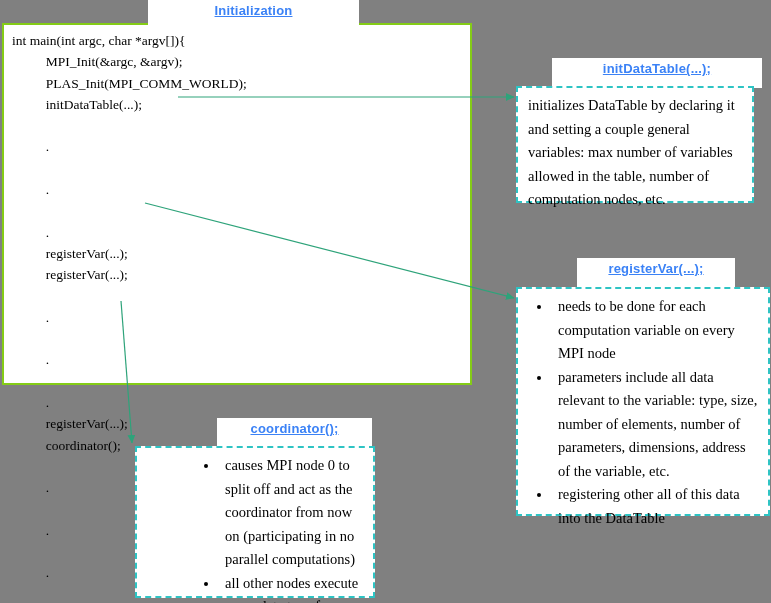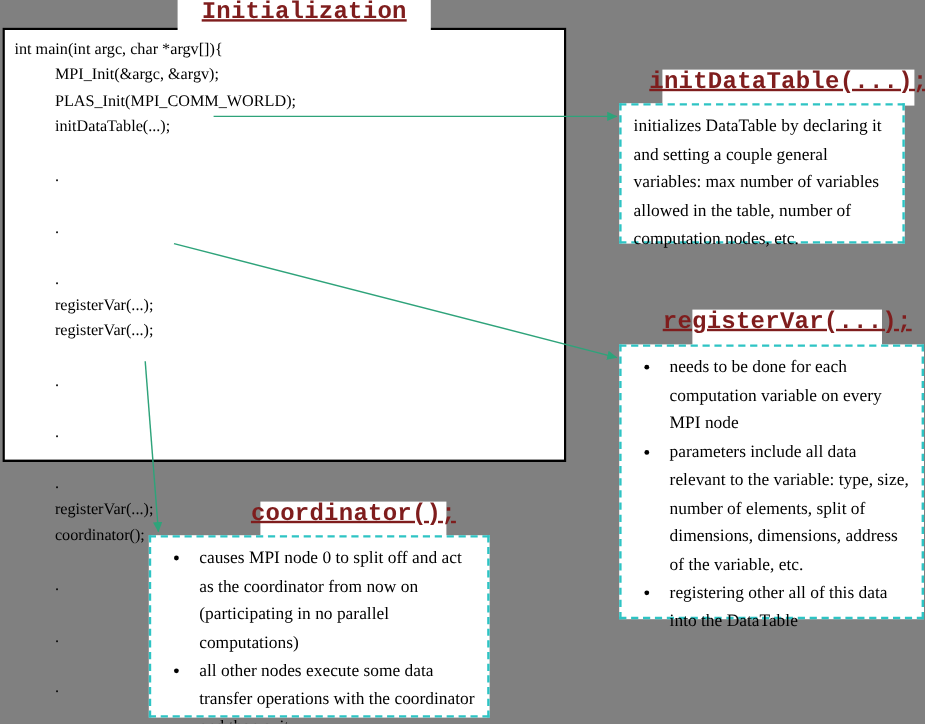--- a/index.html
+++ b/index.html
@@ -28,39 +28,39 @@
   .title-plate {
     position: absolute;
     background: #ffffff;
     z-index: 5;
     text-align: center;
     display: flex;
     align-items: flex-start;
     justify-content: center;
   }
   .title-plate .title-text {
-    font-family: Liberation Mono, monospace;
+    font-family: Liberation Sans, sans-serif;
     font-weight: bold;
-    font-size: 20px;
+    font-size: 13px;
     line-height: 21px;
-    color: #7f1d1d;
+    color: #3b82f6;
     text-decoration: underline;
     white-space: nowrap;
     letter-spacing: 0.2px;
   }
 
   
   #code-panel {
     position: absolute;
     left: 2px;
     top: 23px;
     width: 466px;
     height: 358px;
     background: #ffffff;
-    border: 2px solid #000000;
+    border: 2px solid #84cc16;
     z-index: 3;
     box-sizing: content-box;
   }
   #code-text {
     position: absolute;
     left: 8px;
     top: 5px;
     font-family: "Liberation Serif", "DejaVu Serif", serif;
     font-size: 13.5px;
     line-height: 21.3px;
@@ -162,29 +162,29 @@
   <div class="note-box" id="note-initdatatable" style="left:516px; top:86px; width:238px; height:117px;">
     <p class="note-para">initializes DataTable by declaring it and setting a couple general variables: max number of variables allowed in the table, number of computation nodes, etc.</p>
   </div>
 
   <div class="title-plate" id="title-registervar" style="left:577px; top:258px; width:158px; height:30px;">
     <span class="title-text">registerVar(...);</span>
   </div>
   <div class="note-box" id="note-registervar" style="left:516px; top:287px; width:254px; height:229px;">
     <ul class="note-list">
       <li>needs to be done for each computation variable on every MPI node</li>
-      <li>parameters include all data relevant to the variable: type, size, number of elements, split of dimensions, dimensions, address of the variable, etc.</li>
+      <li>parameters include all data relevant to the variable: type, size, number of elements, number of parameters, dimensions, address of the variable, etc.</li>
       <li>registering other all of this data into the DataTable</li>
     </ul>
   </div>
 
   <div class="title-plate" id="title-coordinator" style="left:217px; top:418px; width:155px; height:30px;">
     <span class="title-text">coordinator();</span>
   </div>
-  <div class="note-box" id="note-coordinator" style="left:124px; top:446px; width:284px; height:152px;">
+  <div class="note-box" id="note-coordinator" style="left:135px; top:446px; width:240px; height:152px;padding-left:48px;">
     <ul class="note-list">
       <li>causes MPI node 0 to split off and act as the coordinator from now on (participating in no parallel computations)</li>
       <li>all other nodes execute some data transfer operations with the coordinator and then exit</li>
     </ul>
   </div>
 
   <svg id="connectors" viewBox="0 0 771 603">
     <defs>
       <marker id="arrowRight" markerWidth="9" markerHeight="9" refX="8" refY="4.5" orient="auto" markerUnits="userSpaceOnUse">
         <path d="M0,0.6 L8.6,4.5 L0,8.4 z" fill="#2ea37a"></path>

